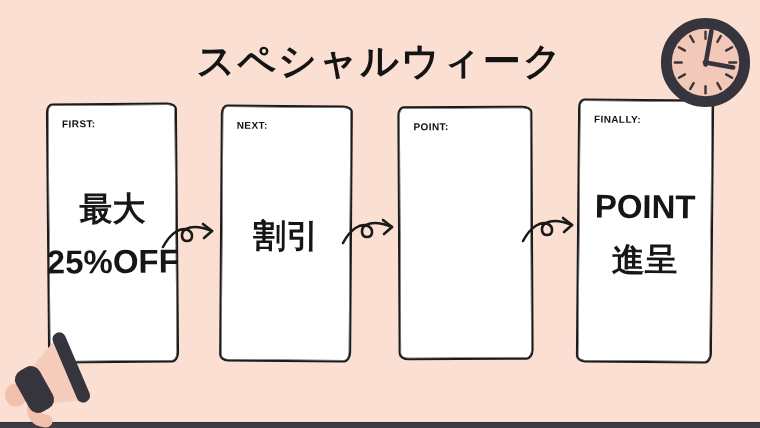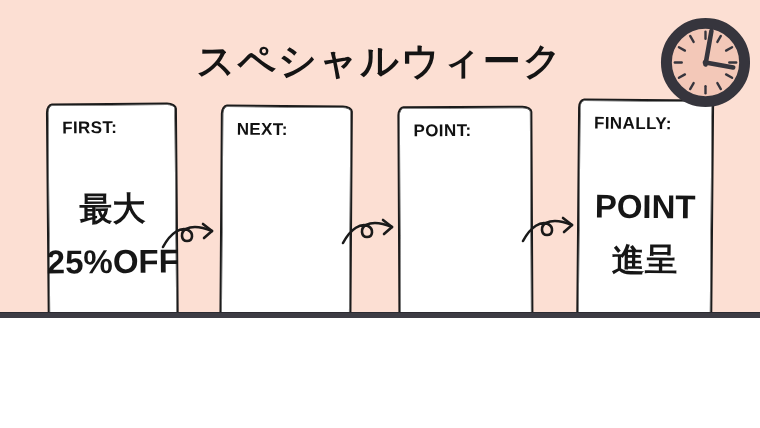--- a/index.html
+++ b/index.html
@@ -1,36 +1,36 @@
 <!DOCTYPE html>
 <html><head>
 <meta charset="utf-8">
 <style>
   * { margin:0; padding:0; box-sizing:border-box; }
   html,body { width:760px; height:428px; }
   .stage {
-    position:relative; width:760px; height:318px;
+    position:relative; width:760px; height:428px;
     background:#fcdfd3; overflow:hidden;
     font-family:"Liberation Sans","DejaVu Sans",sans-serif;
     color:#1a1a1a;
   }
   .title {
     position:absolute; top:36px; left:0; right:0;
     text-align:center; font-size:38px; font-weight:800;
     letter-spacing:2px; color:#141414;
   }
   .card {
     position:absolute; background:#ffffff;
     border:2.5px solid #1b1b1b;
     border-radius:6px 10px 7px 9px / 9px 6px 10px 7px;
     box-shadow:0 0 0 0.5px #1b1b1b inset;
   }
   .card .step-label {
     position:absolute; top:13px; left:14px;
-    font-size:17px; font-weight:700; letter-spacing:0.4px;
+    font-size:10px; font-weight:700; letter-spacing:0.4px;
     color:#111;
   }
   .card .content {
     position:absolute; top:0; left:0; right:0; bottom:0;
     display:flex; flex-direction:column; justify-content:center;
     align-items:center; text-align:center;
     font-size:33px; font-weight:600; line-height:1.62;
     padding-top:4px; color:#161616;
   }
   .card1 { left:47px;  top:103px; width:131px; height:260px; transform:rotate(-0.5deg); }
@@ -59,20 +59,21 @@
     <span class="step-label">FIRST:</span>
     <div class="content">
       <span>最大</span>
       <span>25%OFF</span>
     </div>
   </div>
 
   <div class="card card2">
     <span class="step-label">NEXT:</span>
     <div class="content">
+      <span>割引</span>
     </div>
   </div>
 
   <div class="card card3">
     <span class="step-label">POINT:</span>
     <div class="content">
     </div>
   </div>
 
   <div class="card card4">

